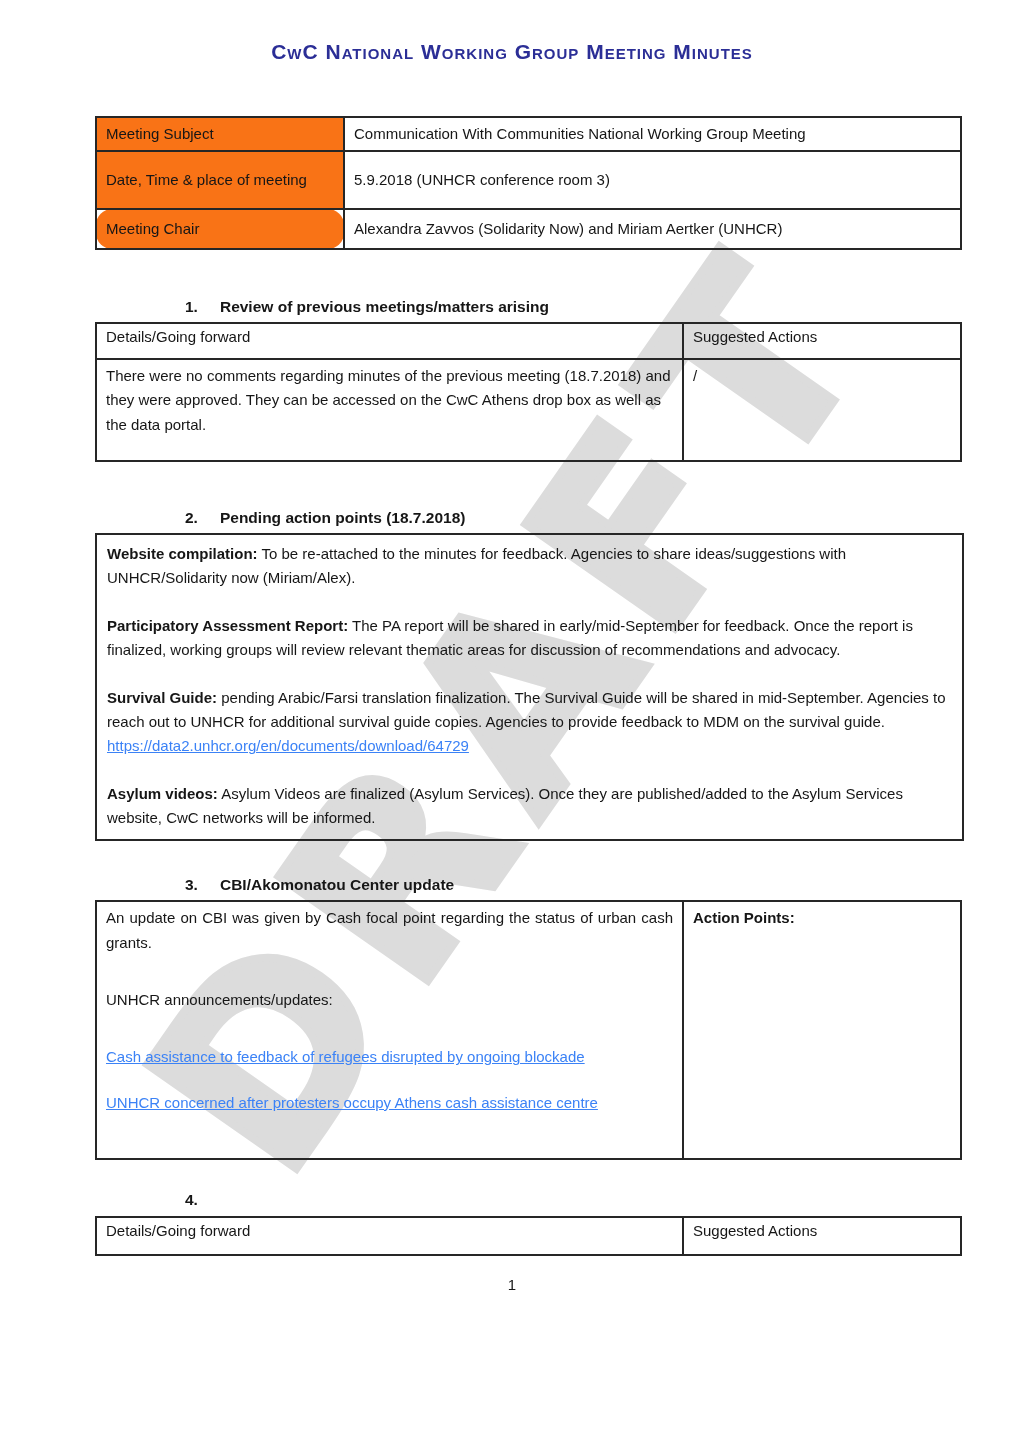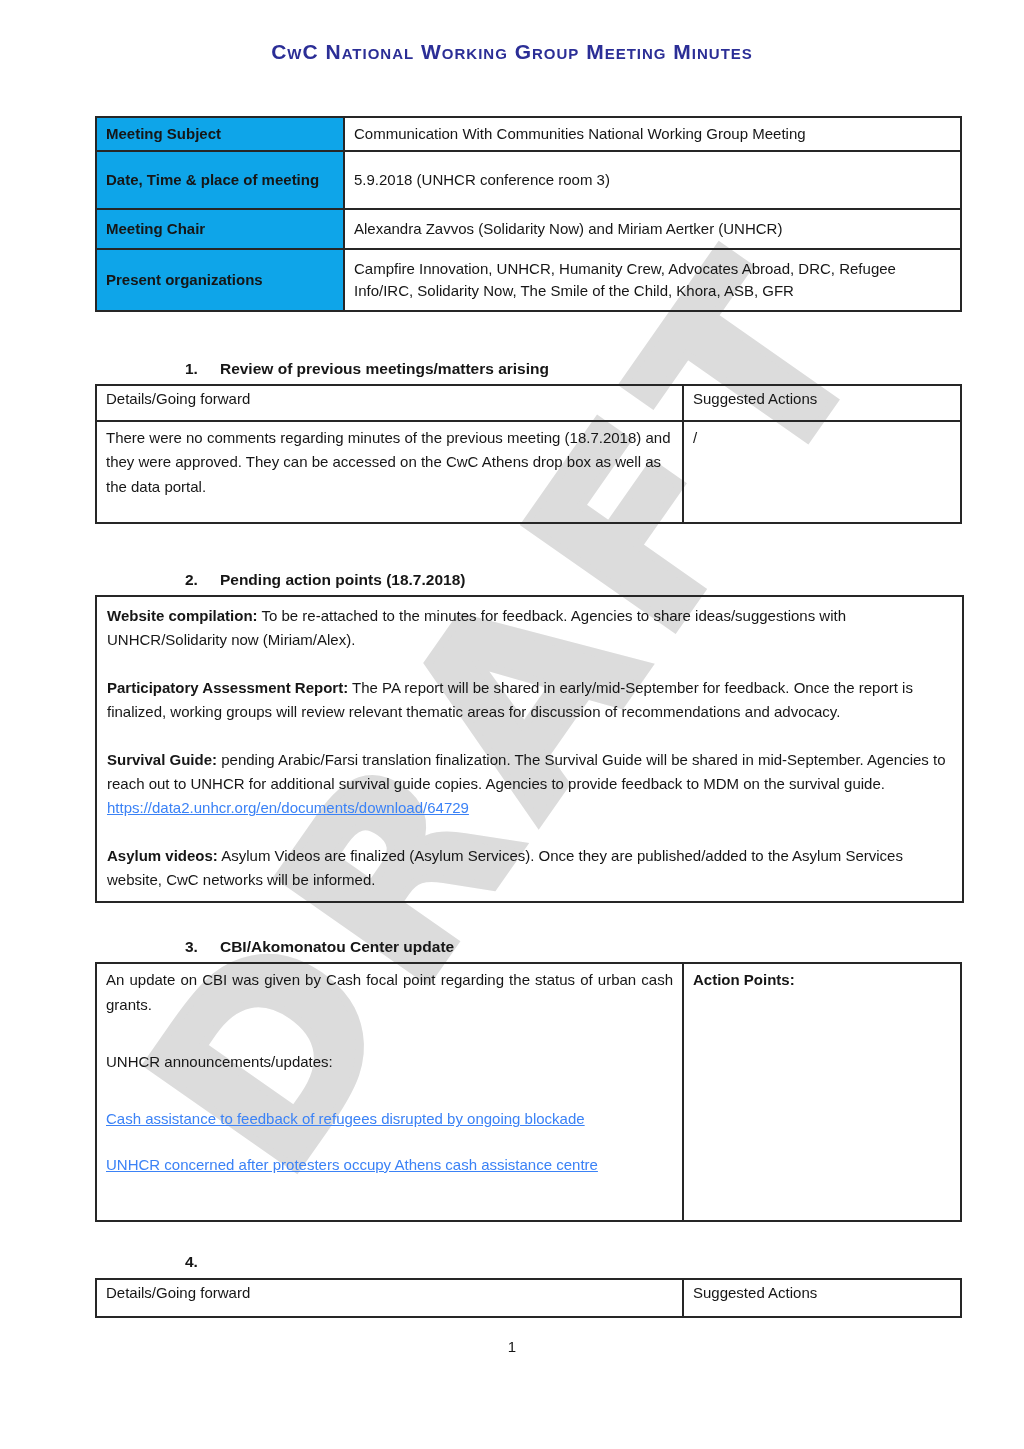--- a/index.html
+++ b/index.html
@@ -22,25 +22,25 @@
   .content{position:relative;z-index:1;padding:40px 62px 0 95px;}
   .title{
     margin:0 0 0 -33px;text-align:center;
     font-size:21px;font-weight:bold;font-variant:small-caps;
     letter-spacing:1px;color:#2b2e96;
   }
   table{border-collapse:collapse;width:867px;table-layout:fixed;}
   td,th{border:2px solid #262626;padding:4px 9px;font-size:15px;vertical-align:middle;text-align:left;}
   
   .meta{margin-top:52px;}
-  .meta .lbl{width:228px;background:#0ea5e9;font-weight:bold;line-height:1.5;}
+  .meta .lbl{width:228px;background:#f97316;font-weight:normal;line-height:1.5;}
   .meta td{line-height:1.5;}
   .meta .r1 td{height:24px;}
   .meta .r2 td{height:48px;}
-  .meta .r3 td{height:30px;}
+  .meta .r3 td{height:30px;border-radius:16px;}
   .meta .r4 td{height:24px;}
   .meta .r5 td{height:52px;}
   
   .hd{
     display:flex;gap:22px;margin:0 0 5px 90px;
     font-size:15.5px;font-weight:bold;line-height:1.3;
   }
   .hd1{margin-top:47px;}
   .hd2{margin-top:46px;}
   .hd3{margin-top:34px;}
@@ -88,24 +88,20 @@
       <td class="lbl">Meeting Subject</td>
       <td>Communication With Communities National Working Group Meeting</td>
     </tr>
     <tr class="r2">
       <td class="lbl">Date, Time &amp; place of meeting</td>
       <td>5.9.2018 (UNHCR conference room 3)</td>
     </tr>
     <tr class="r3">
       <td class="lbl">Meeting Chair</td>
       <td>Alexandra Zavvos (Solidarity Now) and Miriam Aertker (UNHCR)</td>
-    </tr>
-    <tr class="r5">
-      <td class="lbl">Present organizations</td>
-      <td>Campfire Innovation, UNHCR, Humanity Crew, Advocates Abroad, DRC, Refugee Info/IRC, Solidarity Now, The Smile of the Child, Khora, ASB, GFR</td>
     </tr>
   </tbody>
     </table>
 
   <div class="hd hd1">
     <span>1.</span>
     <span>Review of previous meetings/matters arising</span>
   </div>
   <table class="grid t1">
     <tbody>

